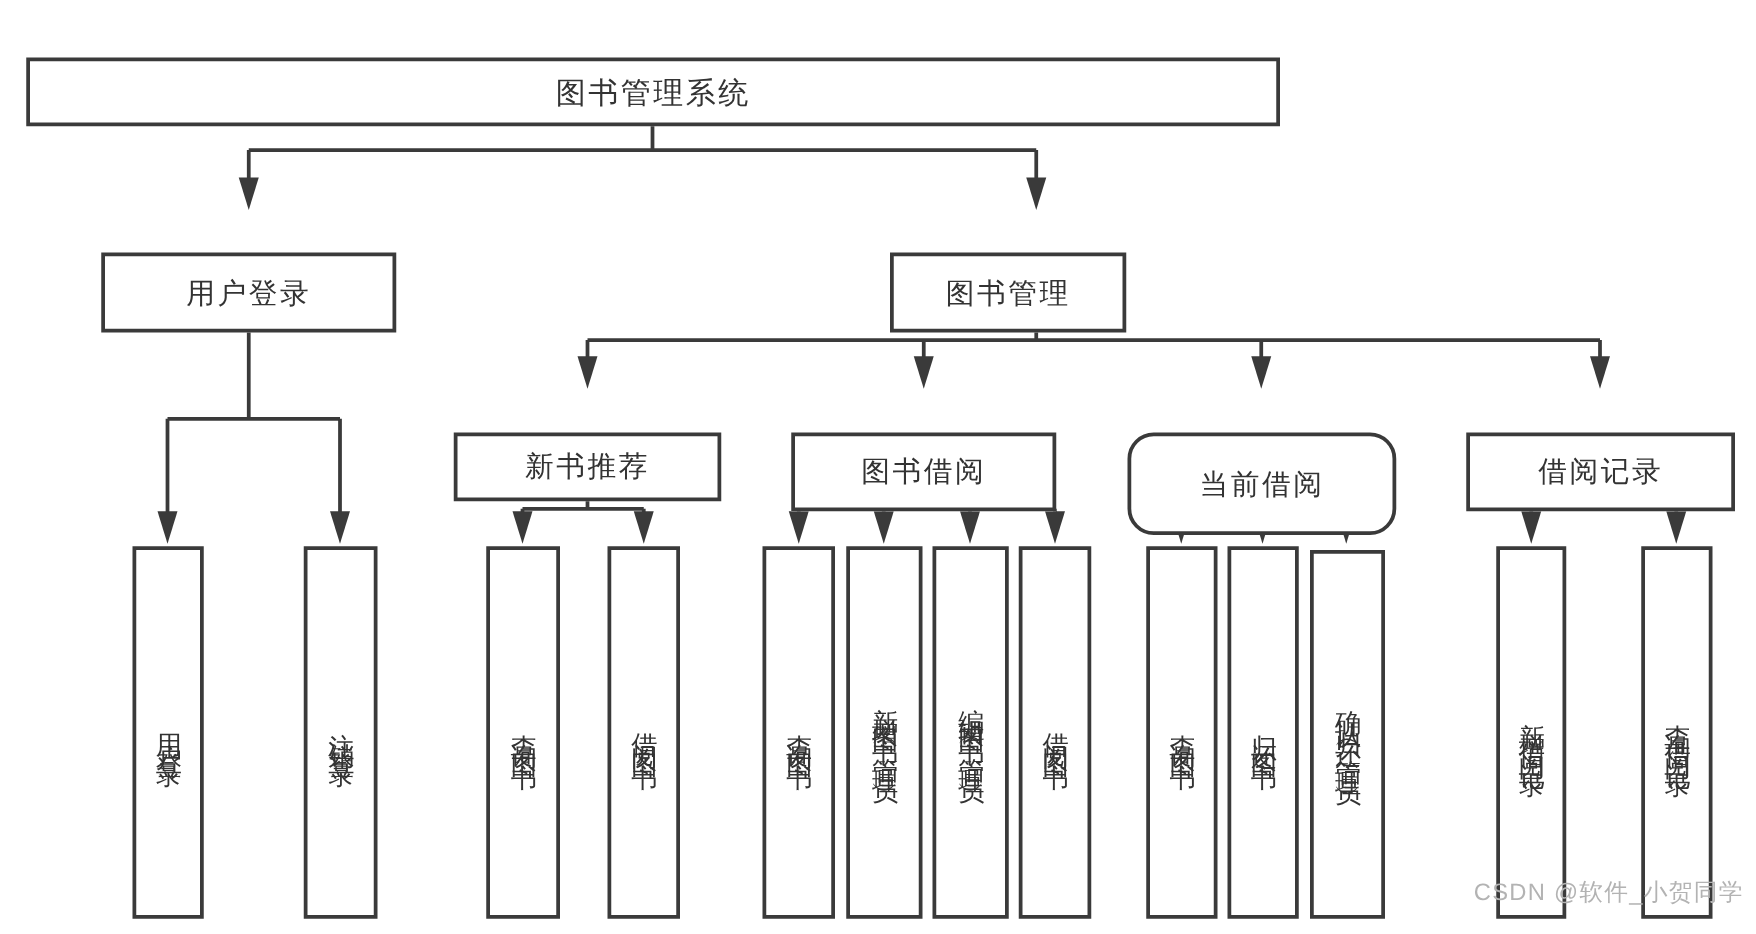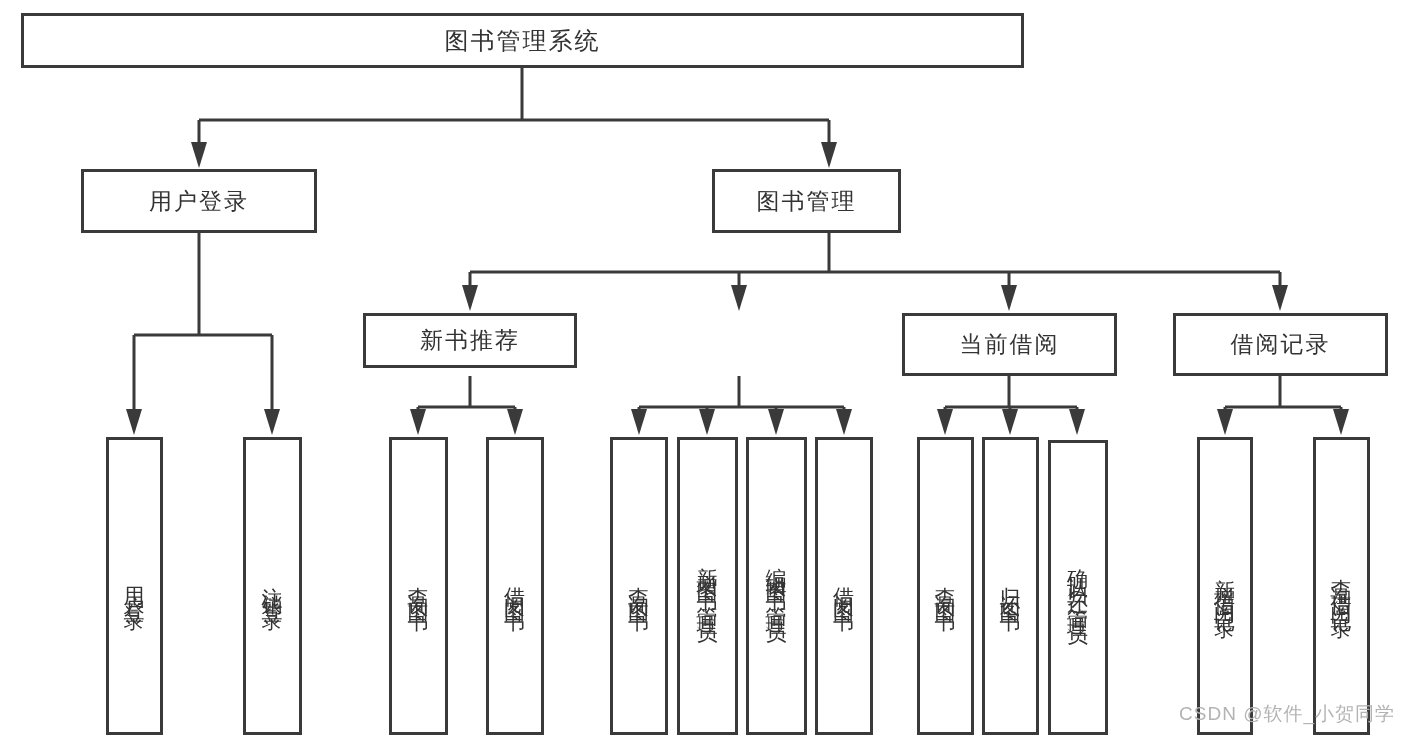--- a/index.html
+++ b/index.html
@@ -22,20 +22,21 @@
     box-sizing: border-box;
     border: 3px solid #3a3a3a;
     background: #ffffff;
     display: flex;
     align-items: center;
     justify-content: center;
     color: #333333;
     font-size: 23px;
     letter-spacing: 2px;
     z-index: 2;
+    margin-top: 33px;
   }
   .hbox.root { font-size: 24px; }
   .vbox {
     position: absolute;
     box-sizing: border-box;
     border: 3px solid #3a3a3a;
     background: #ffffff;
     display: flex;
     align-items: center;
     justify-content: center;
@@ -105,21 +106,24 @@
   <div class="hbox" style="left:81px; top:169px; width:236px; height:64px;">
     <span>用户登录</span>
   </div>
   <div class="hbox" style="left:712px; top:169px; width:189px; height:64px;">
     <span>图书管理</span>
   </div>
 
   <div class="hbox" style="left:363px; top:313px; width:214px; height:55px;">
     <span>新书推荐</span>
   </div>
-  <div class="hbox" style="left:902px; top:313px; width:215px; height:63px;">
+  <div class="hbox" style="left:633px; top:313px; width:212px; height:63px;">
+    <span>图书借阅</span>
+  </div>
+  <div class="hbox" style="left:902px; top:313px; width:215px; height:82px;border-radius:21px;">
     <span>当前借阅</span>
   </div>
   <div class="hbox" style="left:1173px; top:313px; width:215px; height:63px;">
     <span>借阅记录</span>
   </div>
 
   <div class="vbox" style="left:106px; top:437px; width:57px; height:298px;">
     <span class="vtext">用户登录</span>
   </div>
   <div class="vbox" style="left:243px; top:437px; width:59px; height:298px;">

